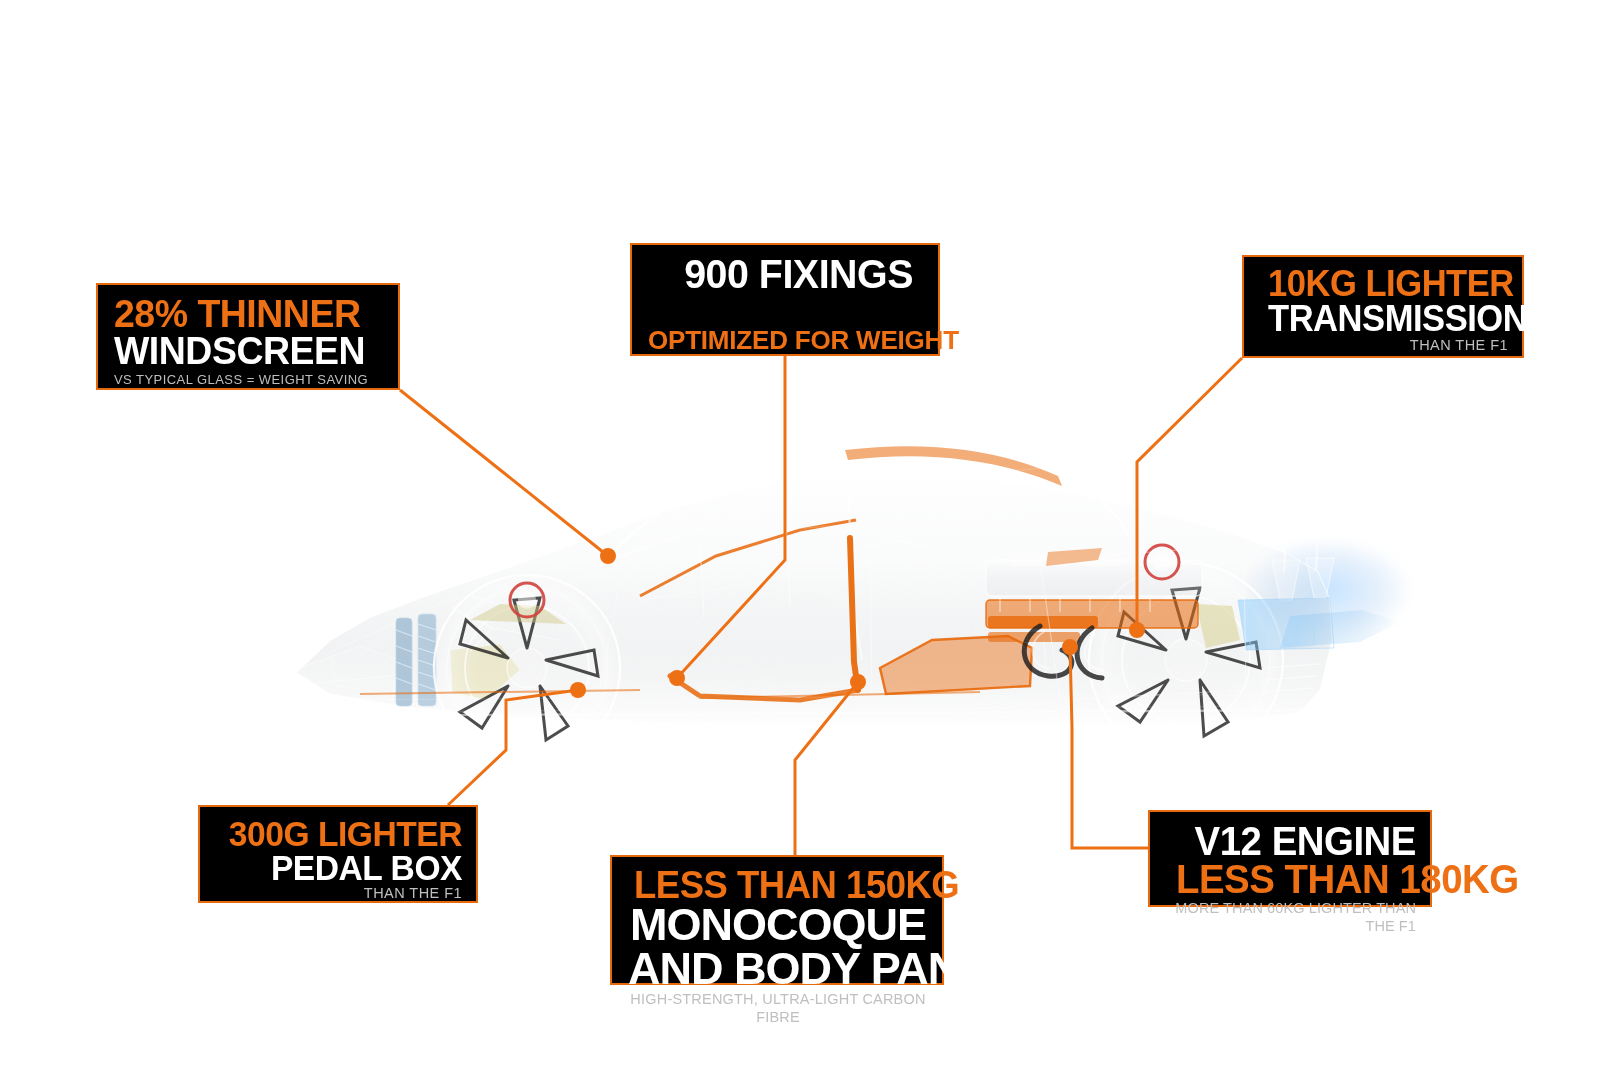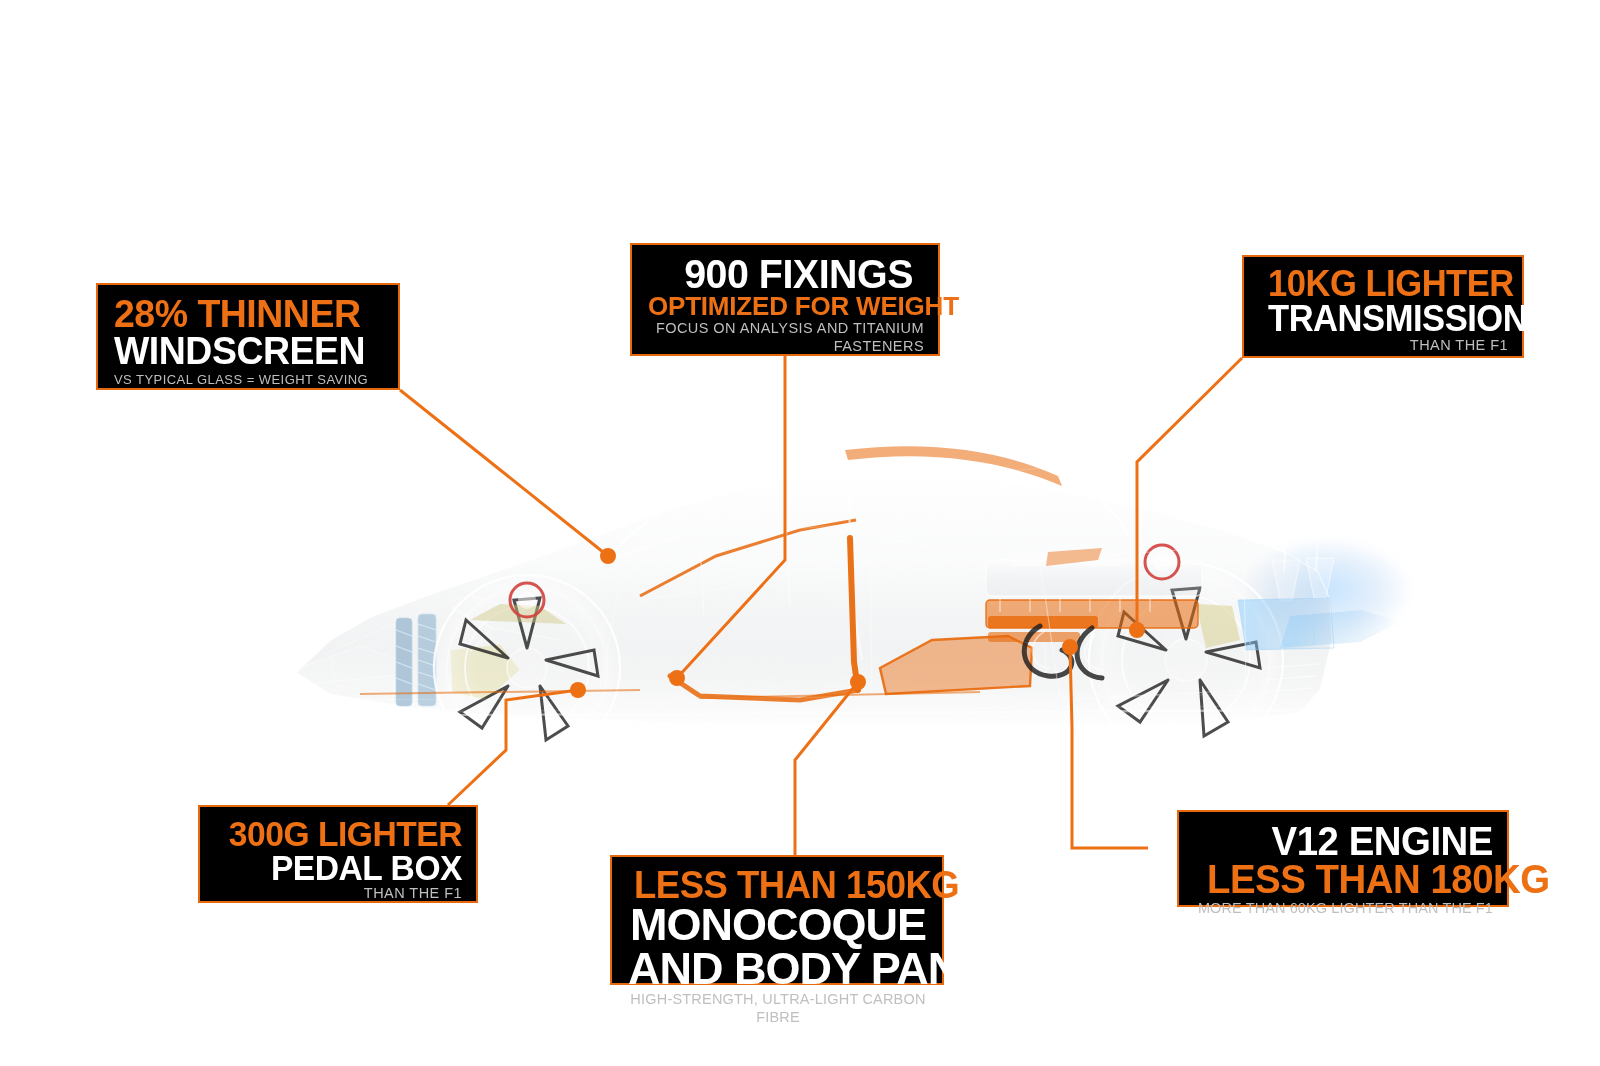--- a/index.html
+++ b/index.html
@@ -67,37 +67,37 @@
   .ta-center{text-align:center;}
   .ta-center .l-big{transform-origin:center center;}
 
   
   #box-windscreen{left:96px;  top:283px;  width:304px; height:107px;}
   #box-windscreen .l-big{font-size:39px;}
   #box-windscreen .l-sub{margin-top:12px;font-size:13px;}
 
   #box-fixings{left:630px; top:243px;  width:310px; height:113px;text-align:right;}
   #box-fixings .l-big{font-size:41px;}
-  #box-fixings .l-mid{font-size:26px;font-weight:700;letter-spacing:-0.2px;}
+  #box-fixings .l-mid{font-size:26px;font-weight:700;letter-spacing:-0.2px;margin-top:34px;}
   #box-fixings .l-sub{margin-top:4px;font-size:14.5px;}
 
   #box-transmission{left:1242px; top:255px; width:282px; height:103px;padding-left:14px;}
   #box-transmission .l-big{font-size:36px;}
   #box-transmission .l-sub{margin-top:5px;font-size:14.5px;}
 
   #box-pedal{left:168px; top:805px; width:280px; height:98px;margin-left:30px;}
   #box-pedal .l-big{font-size:35px;}
   #box-pedal .l-sub{margin-top:4px;font-size:14.5px;}
 
   #box-monocoque{left:610px; top:855px; width:334px; height:130px;}
   #box-monocoque .l-big{font-size:38px;}
   #box-monocoque .l-xl{font-size:45px;font-weight:700;letter-spacing:-1px;}
   #box-monocoque .l-sub{margin-top:4px;font-size:14.5px;letter-spacing:.2px;}
 
-  #box-v12{left:1148px; top:810px; width:332px; height:97px;margin-left:29px;}
+  #box-v12{left:1148px; top:810px; width:284px; height:97px;}
   #box-v12 .l-big{font-size:40px;}
   #box-v12 .l-sub{margin-top:3px;font-size:14.5px;letter-spacing:.1px;}
 
   #leaders{position:absolute;left:0;top:0;width:1600px;height:1066px;z-index:5;}
 </style>
 </head>
 <body>
 
 <div id="stage">
 
@@ -339,21 +339,20 @@
 
   <div class="callout" id="box-windscreen">
     <span class="ln l-big l-orange">28% THINNER</span>
     <span class="ln l-big l-white">WINDSCREEN</span>
     <span class="l-sub">VS TYPICAL GLASS = WEIGHT SAVING</span>
   </div>
 
   <div class="callout" id="box-fixings">
     <span class="ln l-big l-white">900 FIXINGS</span>
     <span class="ln l-mid l-orange">OPTIMIZED FOR WEIGHT</span>
-    <span class="l-sub">FOCUS ON ANALYSIS AND TITANIUM FASTENERS</span>
   </div>
 
   <div class="callout ta-right" id="box-transmission">
     <span class="ln l-big l-orange">10KG LIGHTER</span>
     <span class="ln l-big l-white">TRANSMISSION</span>
     <span class="l-sub">THAN THE F1</span>
   </div>
 
   <div class="callout ta-right" id="box-pedal">
     <span class="ln l-big l-orange">300G LIGHTER</span>

